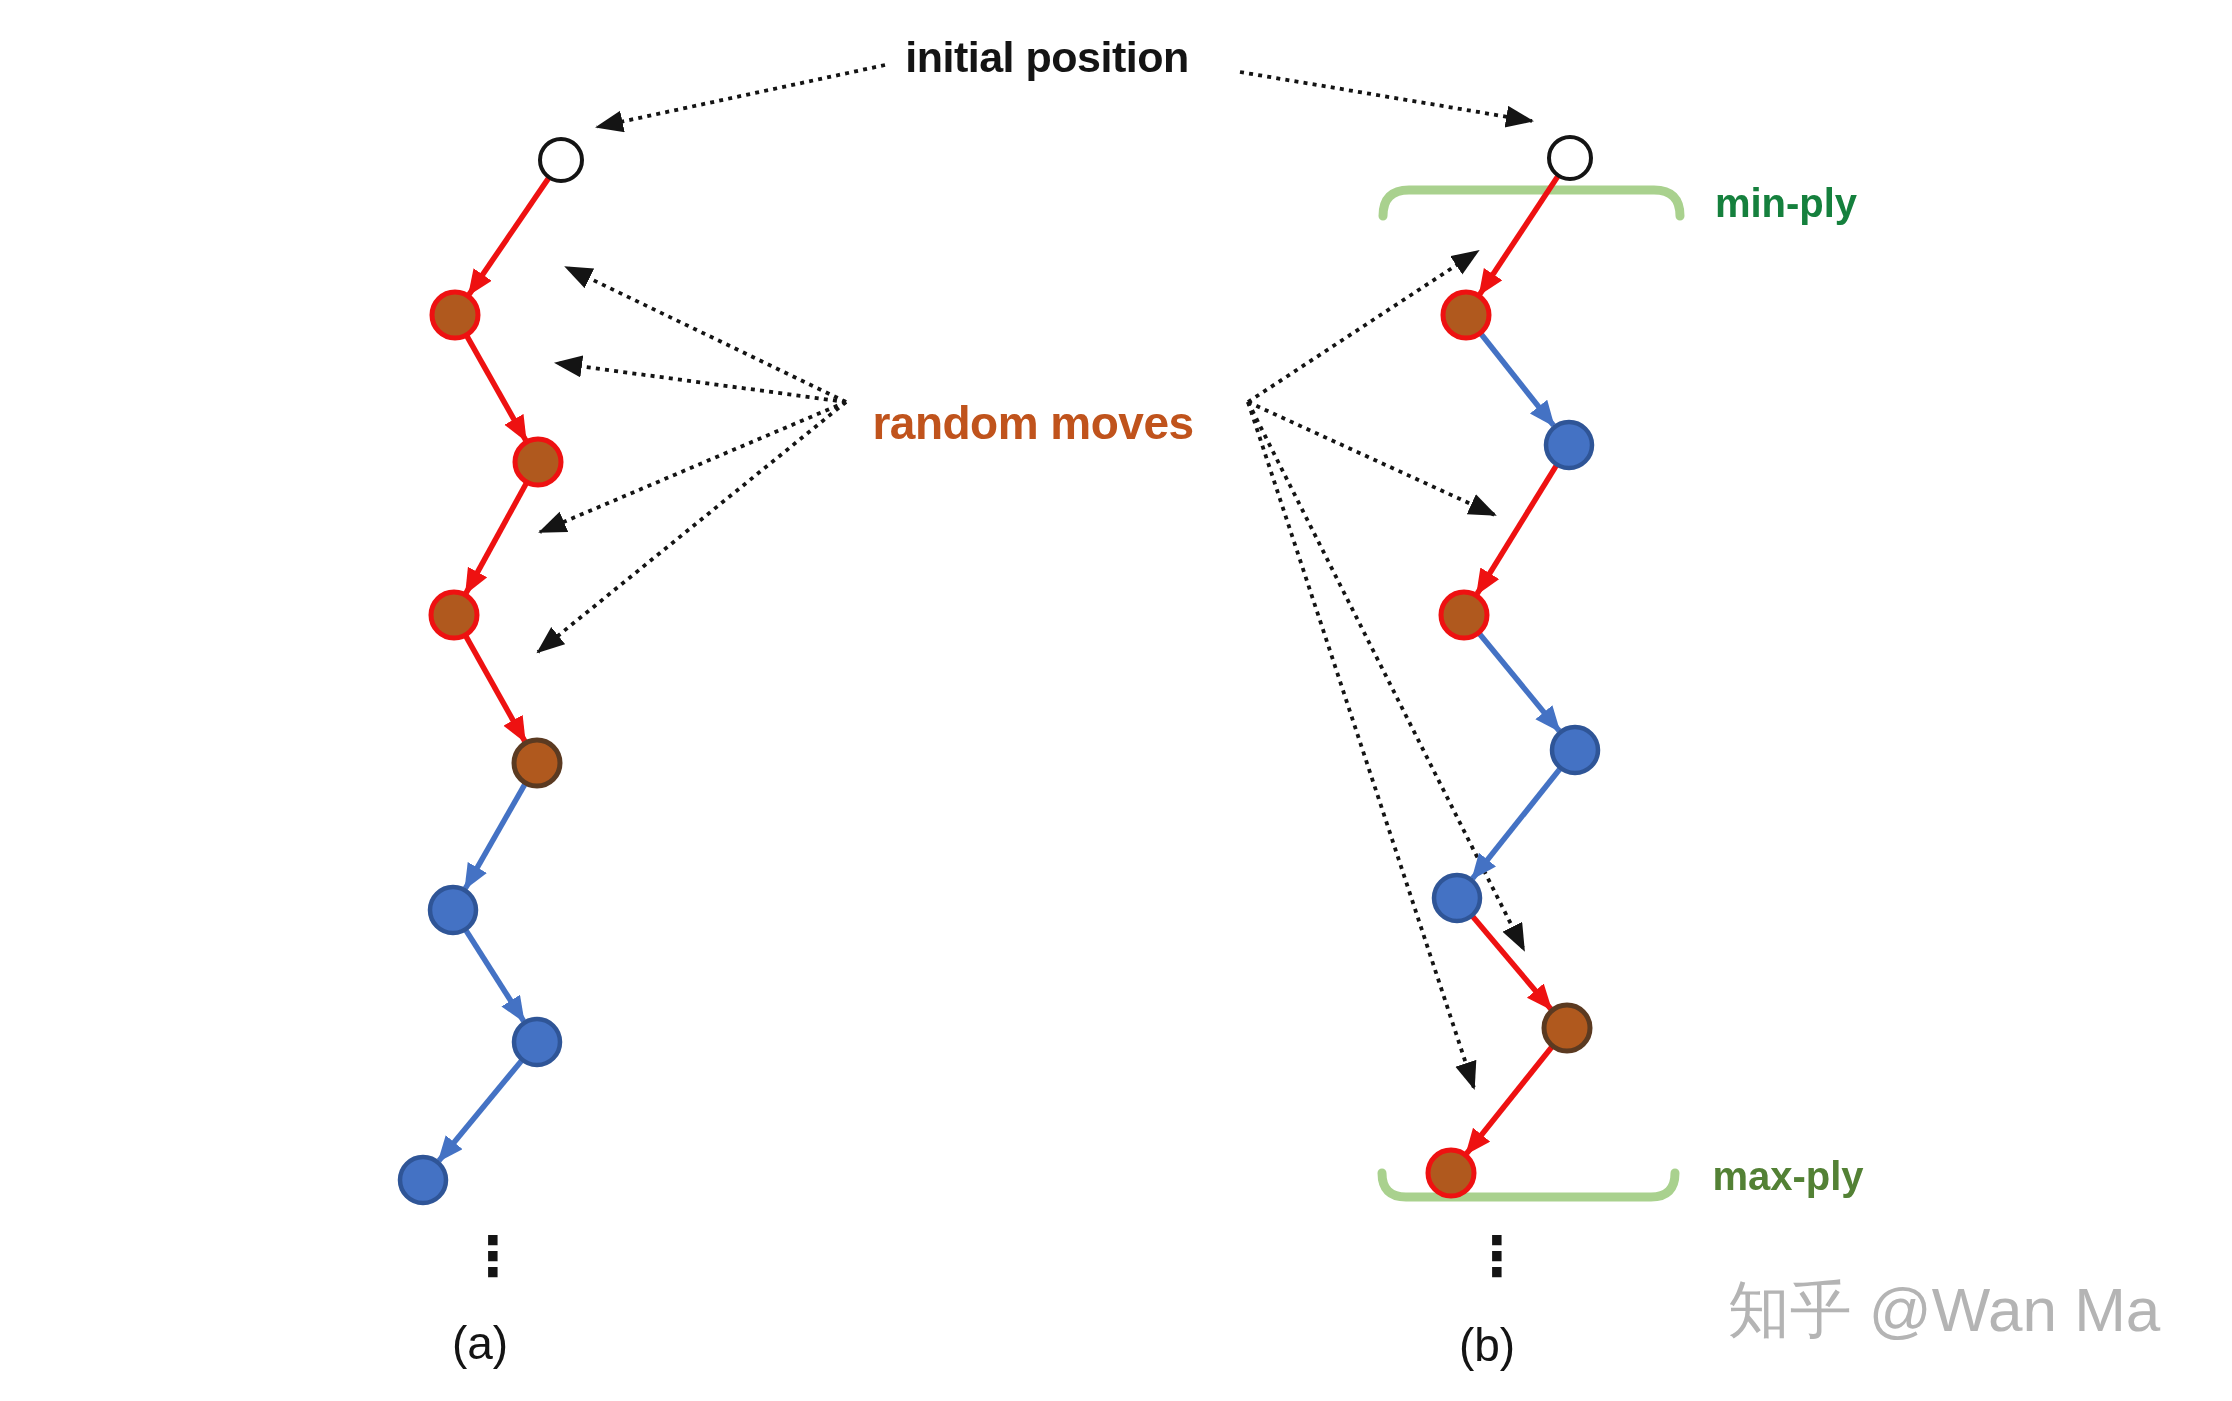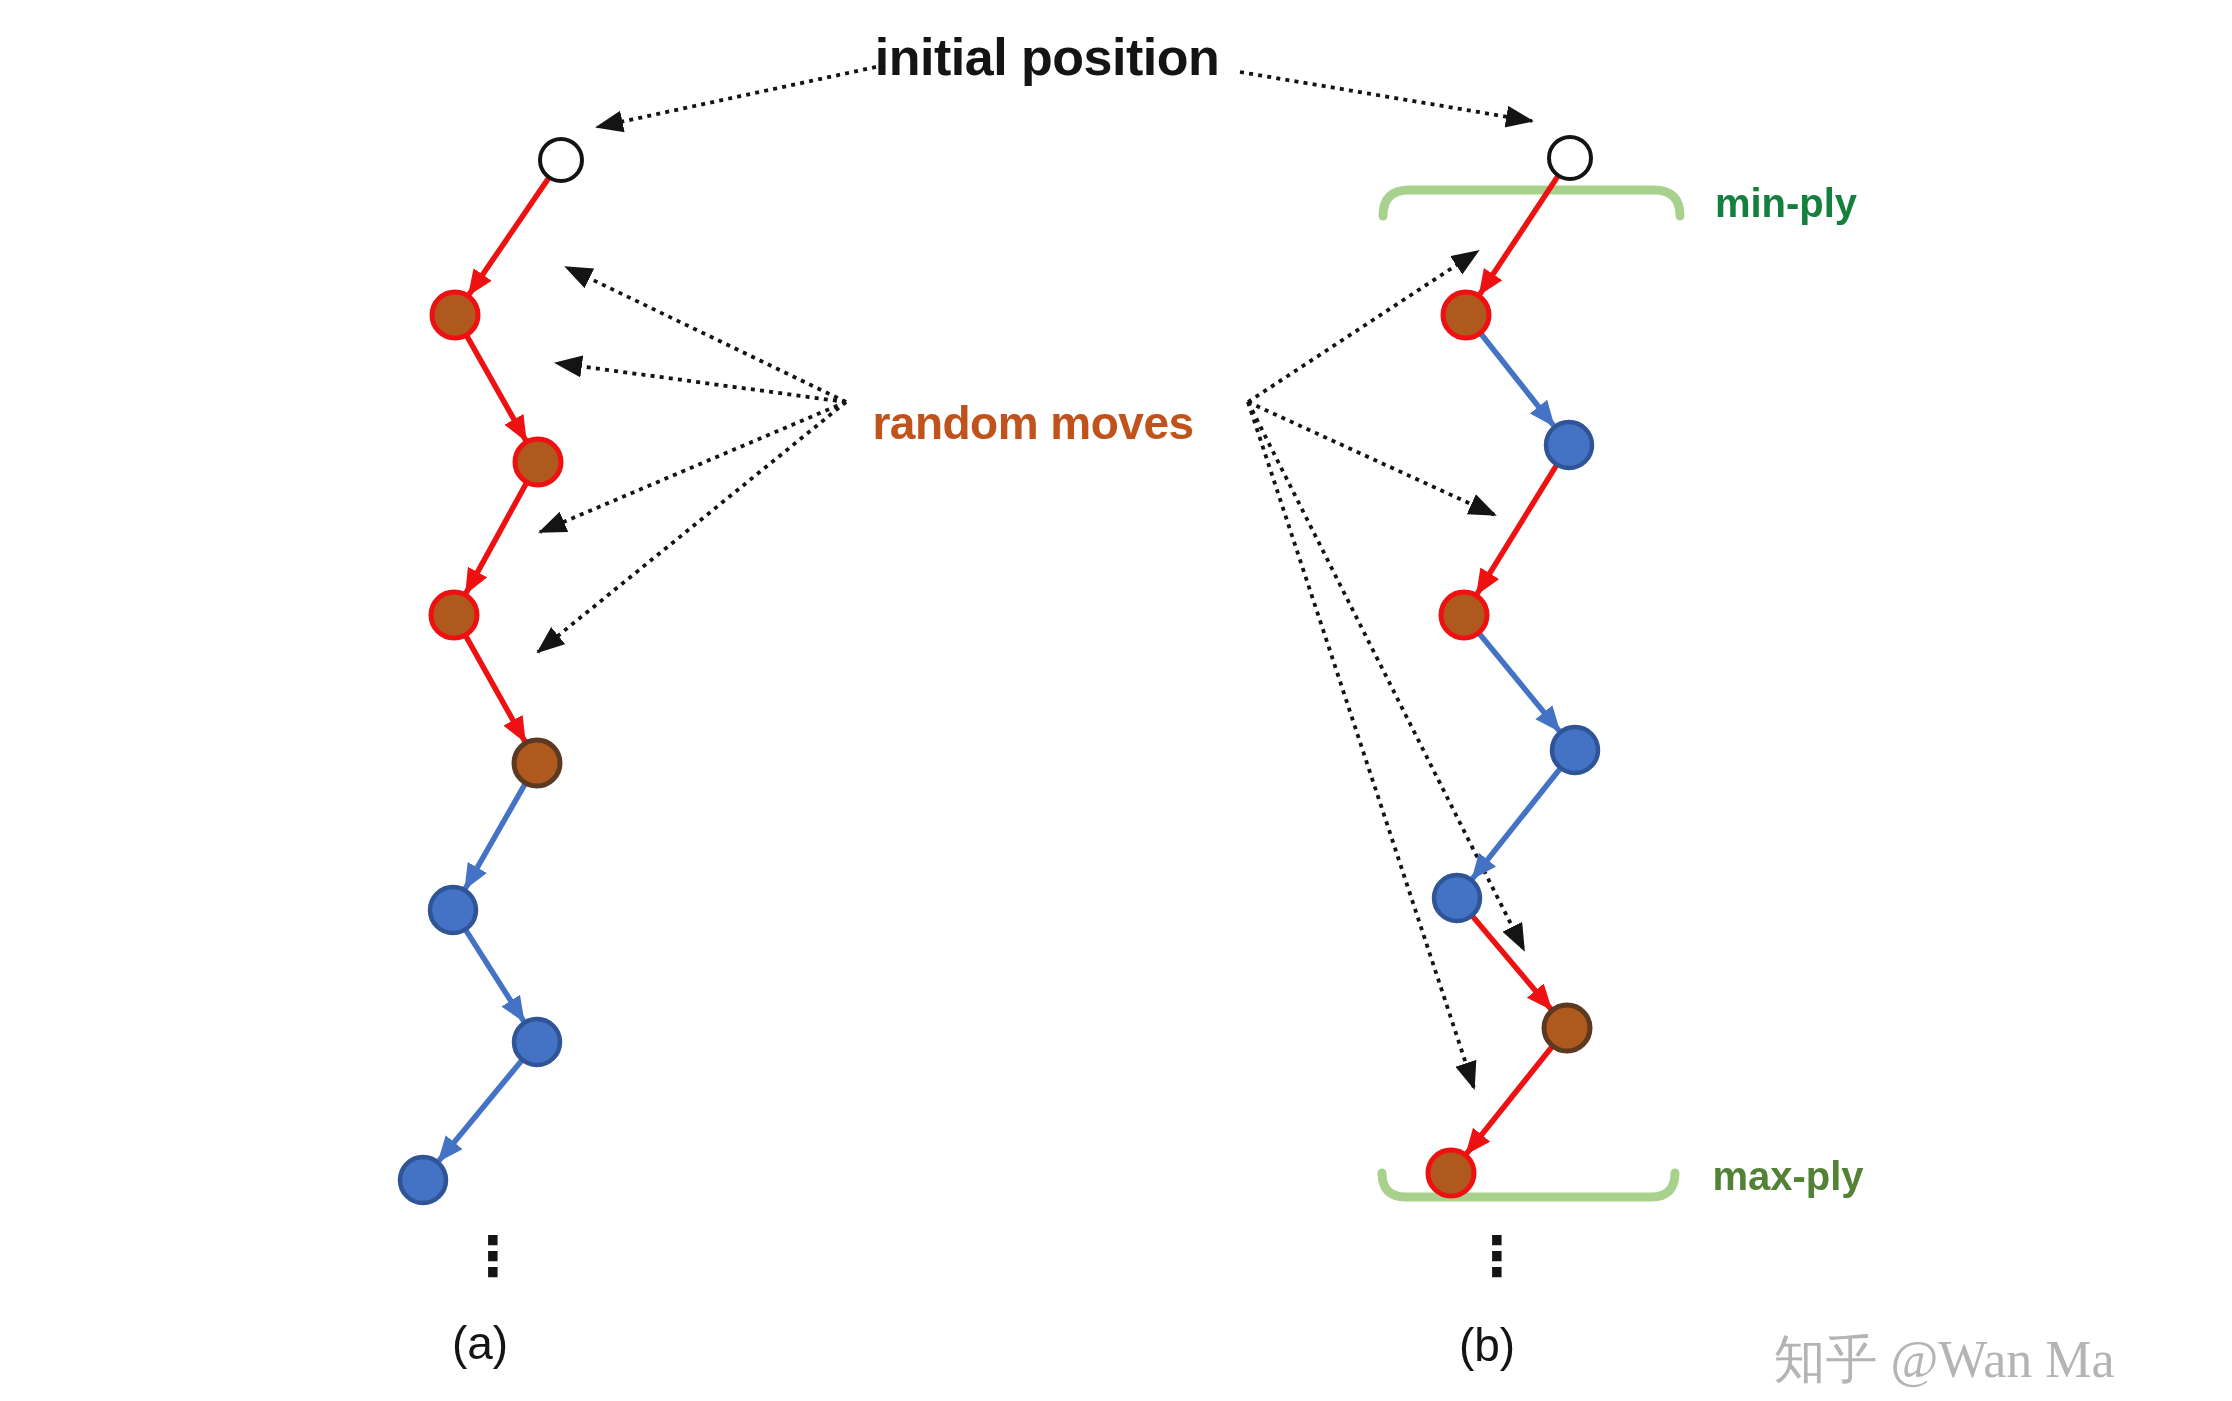--- a/index.html
+++ b/index.html
@@ -10,29 +10,29 @@
     overflow:hidden;
     font-family:"Liberation Sans", sans-serif;
   }
   .stage svg{position:absolute;inset:0;width:2232px;height:1401px;display:block;}
   .lbl{
     position:absolute;
     transform:translate(-50%,-50%);
     white-space:nowrap;
     line-height:1;
   }
-  .lbl.title        {left:1047px;top:57px;  font-size:52px;font-weight:bold;letter-spacing:-0.5px;}
+  .lbl.title        {left:1047px;top:57px;  font-size:43px;font-weight:bold;letter-spacing:-0.5px;}
   .lbl.random-moves {left:1033px;top:399px; font-size:46px;font-weight:bold;letter-spacing:-0.5px;}
   .lbl.min-ply      {left:1786px;top:203px; font-size:40px;font-weight:bold;}
   .lbl.max-ply      {left:1788px;top:1176px;font-size:40px;font-weight:bold;}
   .lbl.caption-a    {left:480px; top:1343px;font-size:46px;}
   .lbl.caption-b    {left:1487px;top:1345px;font-size:46px;}
   .lbl.ellipsis-a   {left:493px; top:1257px;font-size:54px;font-weight:bold;font-family:"DejaVu Sans","Liberation Sans",sans-serif;}
   .lbl.ellipsis-b   {left:1497px;top:1257px;font-size:54px;font-weight:bold;font-family:"DejaVu Sans","Liberation Sans",sans-serif;}
-  .lbl.watermark    {left:1944px;top:1360px;font-size:52px;font-family:Liberation Serif, serif;}
+  .lbl.watermark    {left:1944px;top:1310px;font-size:62px;font-family:Liberation Sans, sans-serif;}
 </style>
 </head>
 <body>
 
 <div class="stage">
   <svg id="fig-svg" xmlns="http://www.w3.org/2000/svg" viewBox="0 0 2232 1401">
       <defs>
         <marker id="ah-red" markerWidth="28" markerHeight="24" refX="24" refY="11" orient="auto" markerUnits="userSpaceOnUse">
           <path d="M0,0 L26,11 L0,22 Z" fill="#ee1111"></path>
         </marker>

